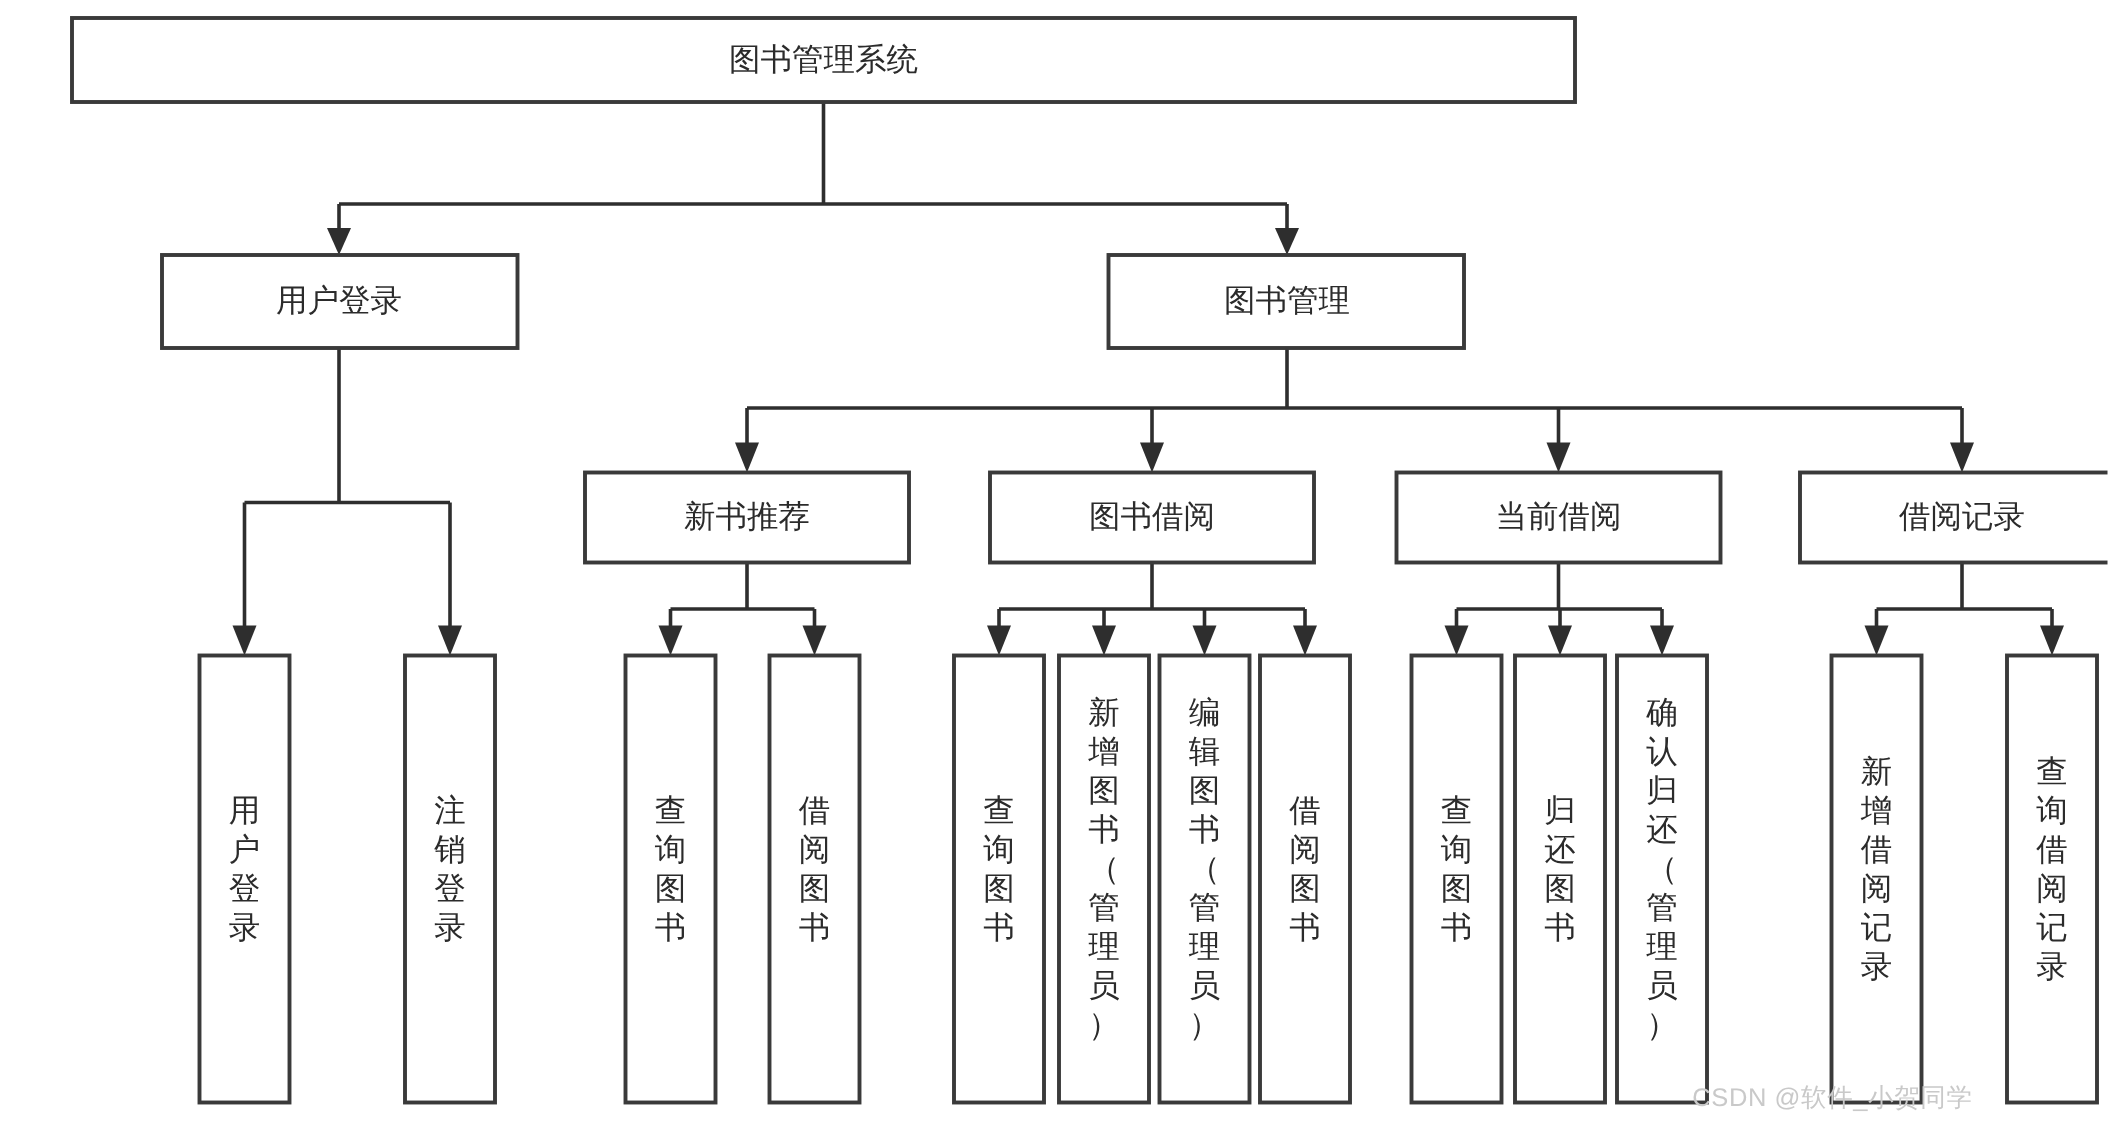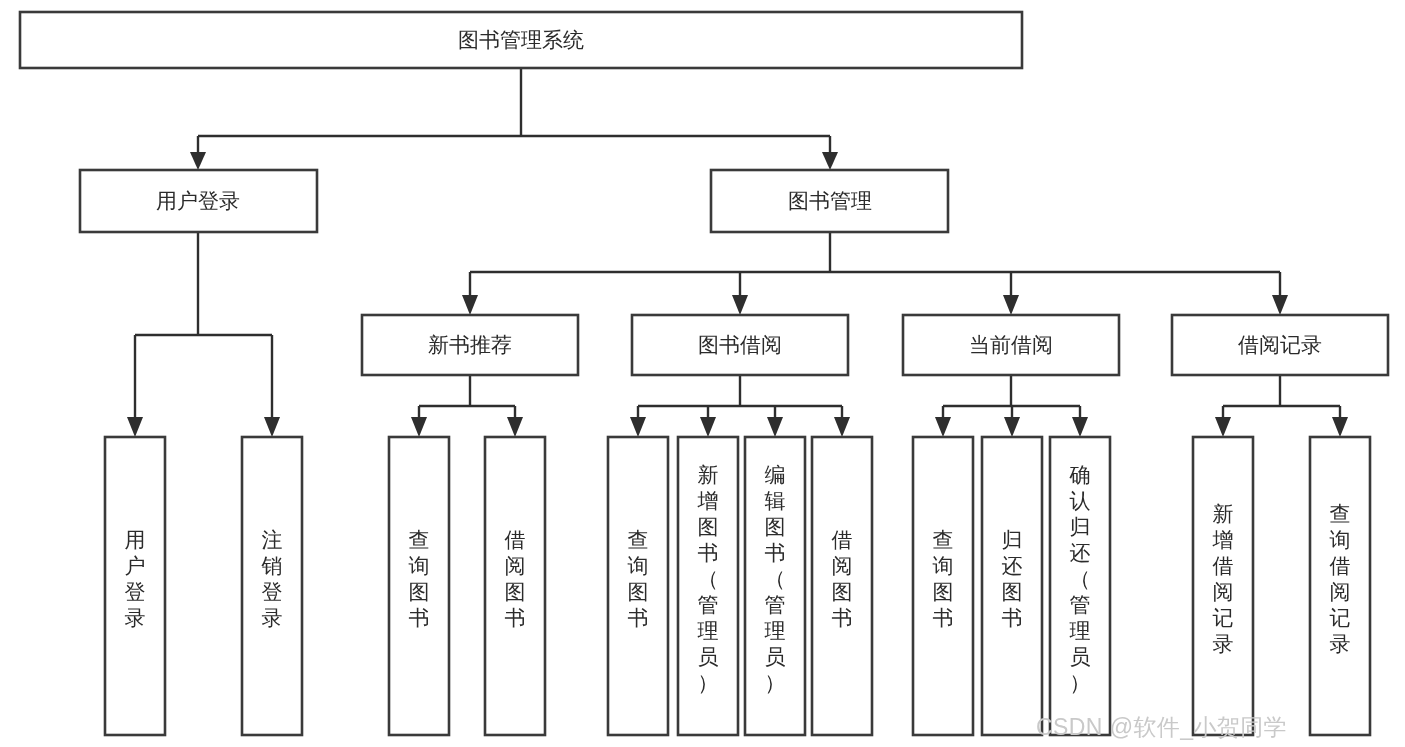--- a/index.html
+++ b/index.html
@@ -13,20 +13,21 @@
     font-family: "Liberation Sans", "DejaVu Sans", sans-serif;
     overflow: hidden;
     position: relative;
   }
   #diagram-root {
     position: absolute;
     left: 0;
     top: 0;
     width: 1295px;
     height: 747px;
+    padding-left: 28px;
   }
   .node-box {
     fill: #ffffff;
     stroke: #3a3a3a;
     stroke-width: 2.6;
   }
   .node-label {
     fill: #2b2b2b;
     font-family: "Liberation Sans", "DejaVu Sans", sans-serif;
     font-size: 21px;
@@ -46,21 +47,21 @@
   }
   .arrow-head {
     fill: #2e2e2e;
     stroke: none;
   }
   .watermark {
     position: absolute;
     right: 8px;
     bottom: 4px;
     color: #c9c9c9;
-    font-size: 23px;
+    font-size: 17px;
     font-family: "Liberation Sans", "DejaVu Sans", sans-serif;
     letter-spacing: 0.4px;
     white-space: nowrap;
     user-select: none;
   }
 </style>
 </head>
 <body>
 
 <div id="diagram-root">

